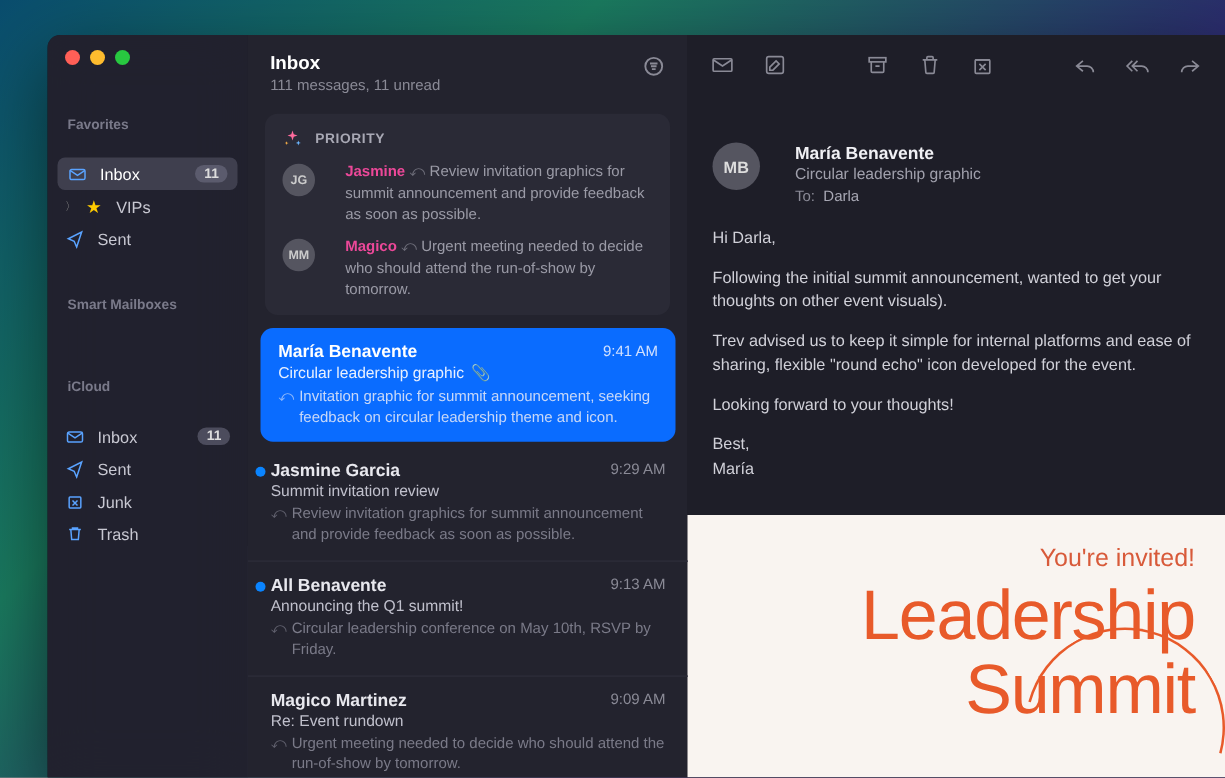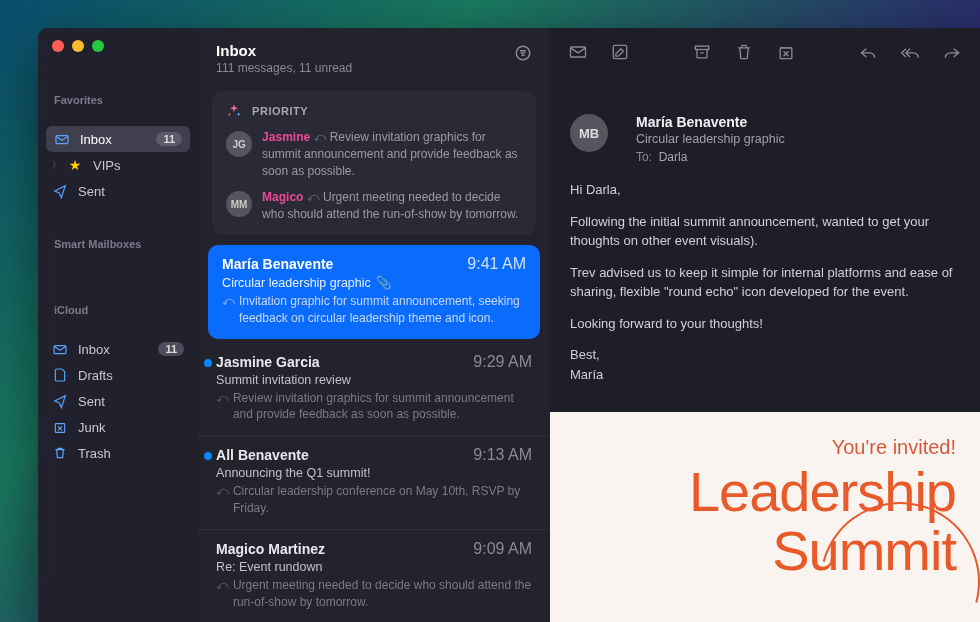--- a/index.html
+++ b/index.html
@@ -22,33 +22,33 @@
 .msglist { width: 378px; background: #23232e; display: flex; flex-direction: column; }
 .msglist-hdr { padding: 14px 18px 10px; display: flex; align-items: flex-start; justify-content: space-between; }
 .msglist-title { color: #fff; font-size: 15px; font-weight: 700; }
 .msglist-sub { color: #8a8a96; font-size: 12px; margin-top: 2px; }
 .filter-icon { color: #8a8a96; margin-top: 2px; cursor: pointer; }
 
 .priority-box { margin: 6px 14px 10px; background: #2a2a36; border-radius: 10px; padding: 12px 14px; }
 .priority-hdr { display: flex; align-items: center; gap: 10px; margin-bottom: 10px; }
 .priority-label { color: #a8a8b4; font-size: 11px; font-weight: 700; letter-spacing: 0.5px; }
 .sparkle { width: 16px; height: 16px; }
-.prio-item { display: flex; gap: 10px; margin-bottom: 10px; }
+.prio-item { display: flex; gap: 24px; margin-bottom: 10px; }
 .prio-item:last-child { margin-bottom: 0; }
 .avatar-sm { width: 26px; height: 26px; border-radius: 50%; background: #555560; color: #ccc; font-size: 10px; font-weight: 600; display: flex; align-items: center; justify-content: center; flex-shrink: 0; margin-top: 2px; }
 .prio-text { color: #9a9aa6; font-size: 12px; line-height: 1.4; }
 .prio-name { color: #ec4899; font-weight: 600; }
 
 .msg-items { flex: 1; overflow-y: auto; }
 .msg { padding: 10px 18px 12px; border-bottom: 1px solid #2e2e3a; cursor: pointer; position: relative; }
 .msg.selected { background: #0a6cff; border-radius: 10px; margin: 0 10px 4px; padding: 10px 14px 12px; border-bottom: none; }
 .msg-row1 { display: flex; align-items: center; justify-content: space-between; }
 .msg-sender { color: #e8e8ee; font-size: 14px; font-weight: 700; }
 .msg.selected .msg-sender { color: #fff; }
-.msg-time { color: #8a8a96; font-size: 16px; }
+.msg-time { color: #8a8a96; font-size: 12px; }
 .msg.selected .msg-time { color: #d0e0ff; }
 .msg-subject { color: #c0c0cc; font-size: 12.5px; margin-top: 2px; }
 .msg.selected .msg-subject { color: #e8f0ff; }
 .msg-preview { color: #7a7a88; font-size: 12px; margin-top: 3px; line-height: 1.4; display: flex; gap: 4px; }
 .msg.selected .msg-preview { color: #c8d8f8; }
 .unread-dot { width: 8px; height: 8px; border-radius: 50%; background: #0a84ff; position: absolute; left: 6px; top: 16px; }
 .attach-icon { color: #b0c8f0; margin-left: 6px; }
 .reply-glyph { flex-shrink: 0; opacity: 0.7; }
 
 .reader { flex: 1; background: #1e1e28; display: flex; flex-direction: column; }
@@ -121,28 +121,20 @@
               <rect x="3" y="7" width="18" height="12" rx="2"></rect>
               <path d="M3 8l9 6 9-6"></path>
             </svg>
           </span>
           <span>Inbox</span>
           <span class="badge">11</span>
         </div>
         <div class="nav-item">
           <span class="nav-icon">
             <svg viewBox="0 0 24 24" fill="none" stroke="#5aa3ff" stroke-width="1.8">
-              <path d="M7 3h8l4 4v12a2 2 0 01-2 2H7a2 2 0 01-2-2V5a2 2 0 012-2z"></path>
-            </svg>
-          </span>
-          <span>Drafts</span>
-        </div>
-        <div class="nav-item">
-          <span class="nav-icon">
-            <svg viewBox="0 0 24 24" fill="none" stroke="#5aa3ff" stroke-width="1.8">
               <path d="M4 12l16-8-6 18-3-7z"></path>
             </svg>
           </span>
           <span>Sent</span>
         </div>
         <div class="nav-item">
           <span class="nav-icon">
             <svg viewBox="0 0 24 24" fill="none" stroke="#5aa3ff" stroke-width="1.8">
               <rect x="5" y="7" width="14" height="13" rx="1"></rect>
               <path d="M9 11l6 6M15 11l-6 6"></path>

